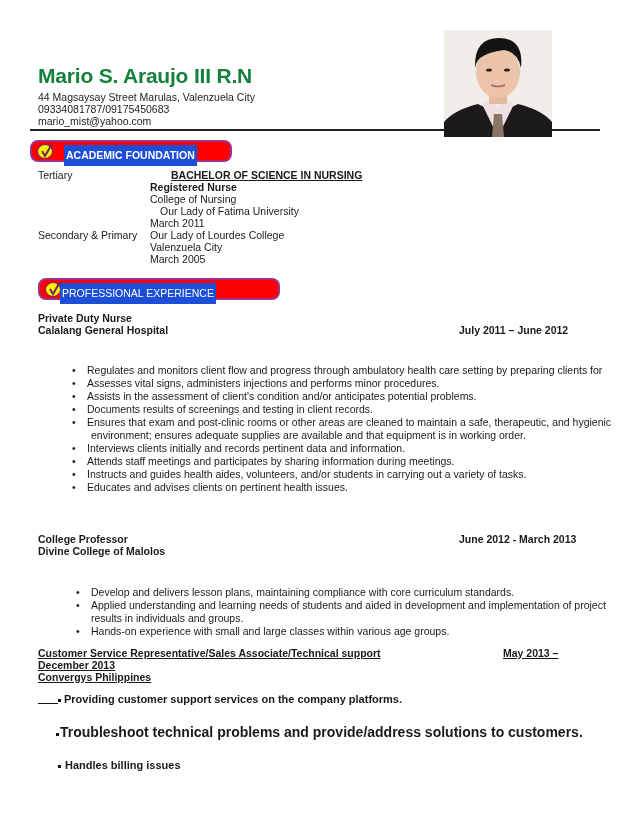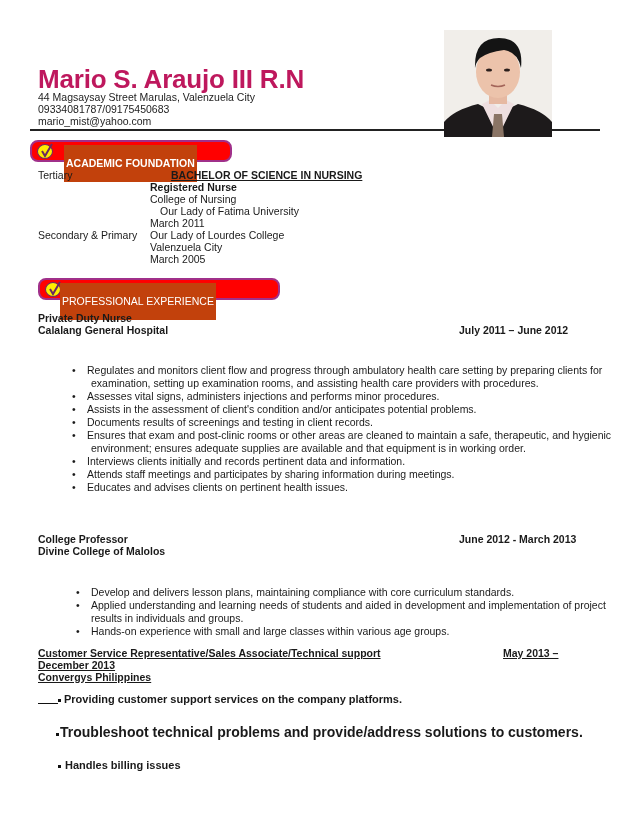--- a/index.html
+++ b/index.html
@@ -1,26 +1,26 @@
 <!DOCTYPE html>
 <html><head>
 <meta charset="utf-8">
 <style>
   html, body { margin: 0; padding: 0; background: #ffffff; }
   body { width: 638px; height: 826px; position: relative; overflow: hidden;
          font-family: "Liberation Sans", sans-serif; color: #111; }
   .abs { position: absolute; }
-  .name { left: 38px; top: 64px; font-size: 26px; font-weight: bold; letter-spacing: -0.2px; color: #be185d; }
+  .name { left: 38px; top: 64px; font-size: 21px; font-weight: bold; letter-spacing: -0.2px; color: #15803d; }
   .contact { left: 38px; font-size: 10.5px; color: #222; }
   .rule { left: 30px; top: 129px; width: 570px; height: 2px; background: #222; }
   .photo { left: 444px; top: 30px; width: 108px; height: 107px; overflow: hidden; background: #f1eeea; }
   .badge { height: 22px; background: #ff0000; border: 2px solid #a0308a; border-radius: 8px; box-sizing: border-box; }
   .badge .check { position: absolute; left: 5px; top: 2px; width: 16px; height: 15px; border-radius: 50%; background: #ffee00; border: 1px solid #6a2a60; box-sizing: border-box; }
   .badge .check svg { position: absolute; left: 1px; top: -3px; }
-  .badge .label { position: absolute; background: #c2410c; color: #fff; font-weight: bold; font-size: 10.5px; line-height: 13px; padding: 12px 2px; top: 3px; }
+  .badge .label { position: absolute; background: #1d4ed8; color: #fff; font-weight: bold; font-size: 10.5px; line-height: 13px; padding: 4px 2px; top: 3px; }
   .badge .label.plain { font-weight: normal; }
   .t { font-size: 10.5px; line-height: 12px; color: #1a1a1a; white-space: nowrap; }
   .b { font-weight: bold; }
   .u { text-decoration: underline; }
   ul.bul { margin: 16px; padding: 0; list-style: none; }
   ul.bul li { position: relative; font-size: 10.5px; line-height: 13px; color: #1a1a1a; }
   ul.bul li::before { content: "\2022"; position: absolute; left: -15px; top: 0; }
   .sq { display: inline-block; width: 3px; height: 3px; background: #111; vertical-align: 1px; margin-right: 3px; }
 </style>
 <style>ul.bul li.nob::before{content:"";}</style></head>
@@ -75,28 +75,28 @@
   </span>
   <span class="label plain" style="left:20px;">PROFESSIONAL EXPERIENCE</span>
 </div>
 
 <div class="abs t b" style="left:38px; top:312px;">Private Duty Nurse</div>
 <div class="abs t b" style="left:38px; top:324px;">Calalang General Hospital</div>
 <div class="abs t b" style="left:459px; top:324px;">July 2011 – June 2012</div>
 
 <ul class="abs bul" style="left:71px; top:348px; width:540px;">
   <li>Regulates and monitors client flow and progress through ambulatory health care setting by preparing clients for</li>
-  <li class="cont nob" style="padding-left:4px;">examination, setting up examination rooms, and assisting health care providers with procedures.</li>
   <li>Assesses vital signs, administers injections and performs minor procedures.</li>
   <li>Assists in the assessment of client's condition and/or anticipates potential problems.</li>
   <li>Documents results of screenings and testing in client records.</li>
   <li>Ensures that exam and post-clinic rooms or other areas are cleaned to maintain a safe, therapeutic, and hygienic</li>
   <li style="padding-left:4px;" class="nob">environment; ensures adequate supplies are available and that equipment is in working order.</li>
   <li>Interviews clients initially and records pertinent data and information.</li>
   <li>Attends staff meetings and participates by sharing information during meetings.</li>
+  <li>Instructs and guides health aides, volunteers, and/or students in carrying out a variety of tasks.</li>
   <li>Educates and advises clients on pertinent health issues.</li>
 </ul>
 
 <div class="abs t b" style="left:38px; top:533px;">College Professor</div>
 <div class="abs t b" style="left:38px; top:545px;">Divine College of Malolos</div>
 <div class="abs t b" style="left:459px; top:533px;">June 2012 - March 2013</div>
 
 <ul class="abs bul" style="left:75px; top:570px; width:530px;">
   <li>Develop and delivers lesson plans, maintaining compliance with core curriculum standards.</li>
   <li>Applied understanding and learning needs of students and aided in development and implementation of project</li>

